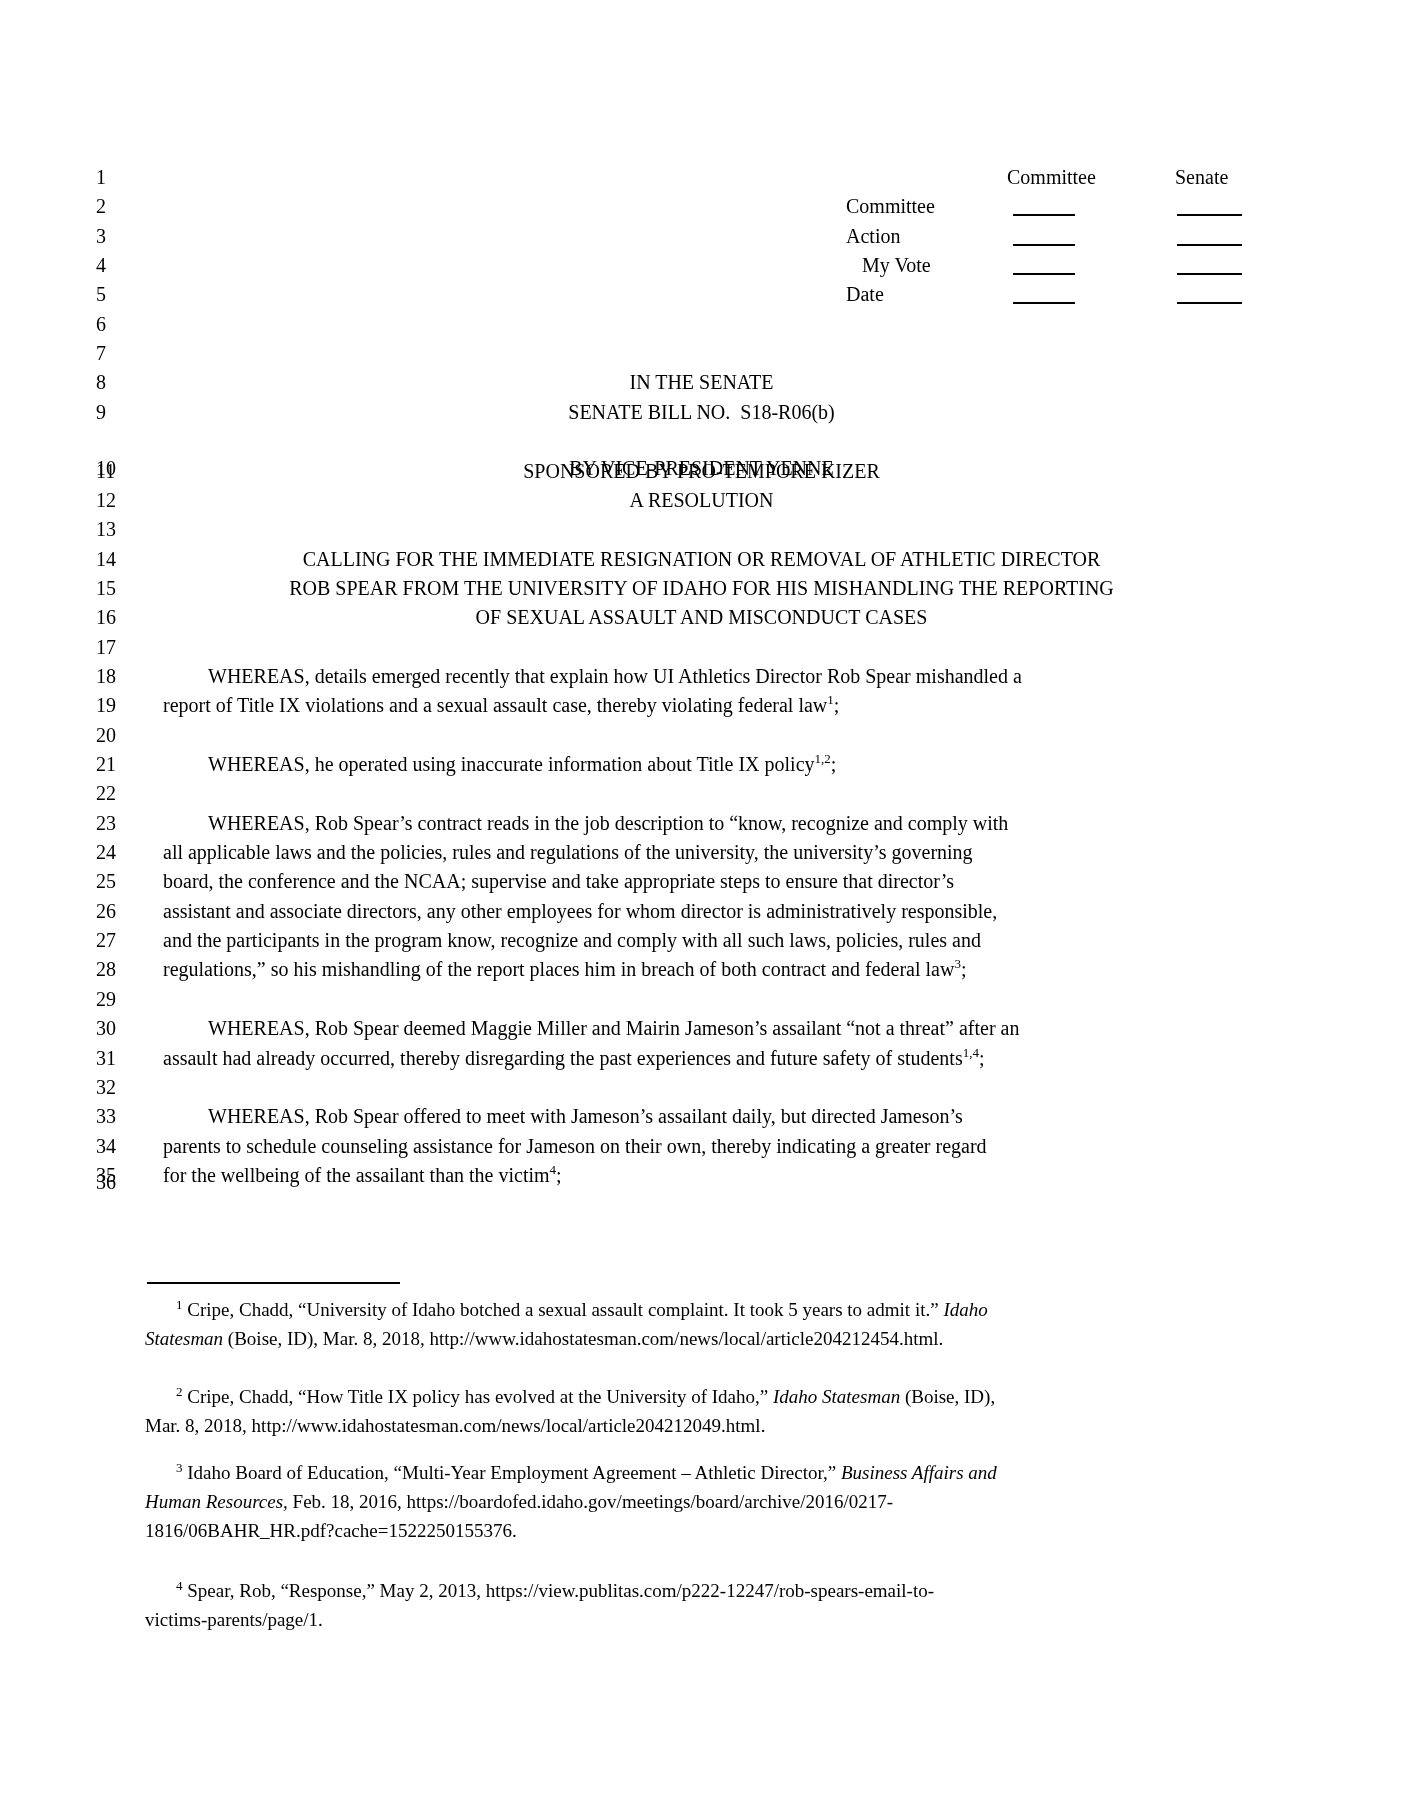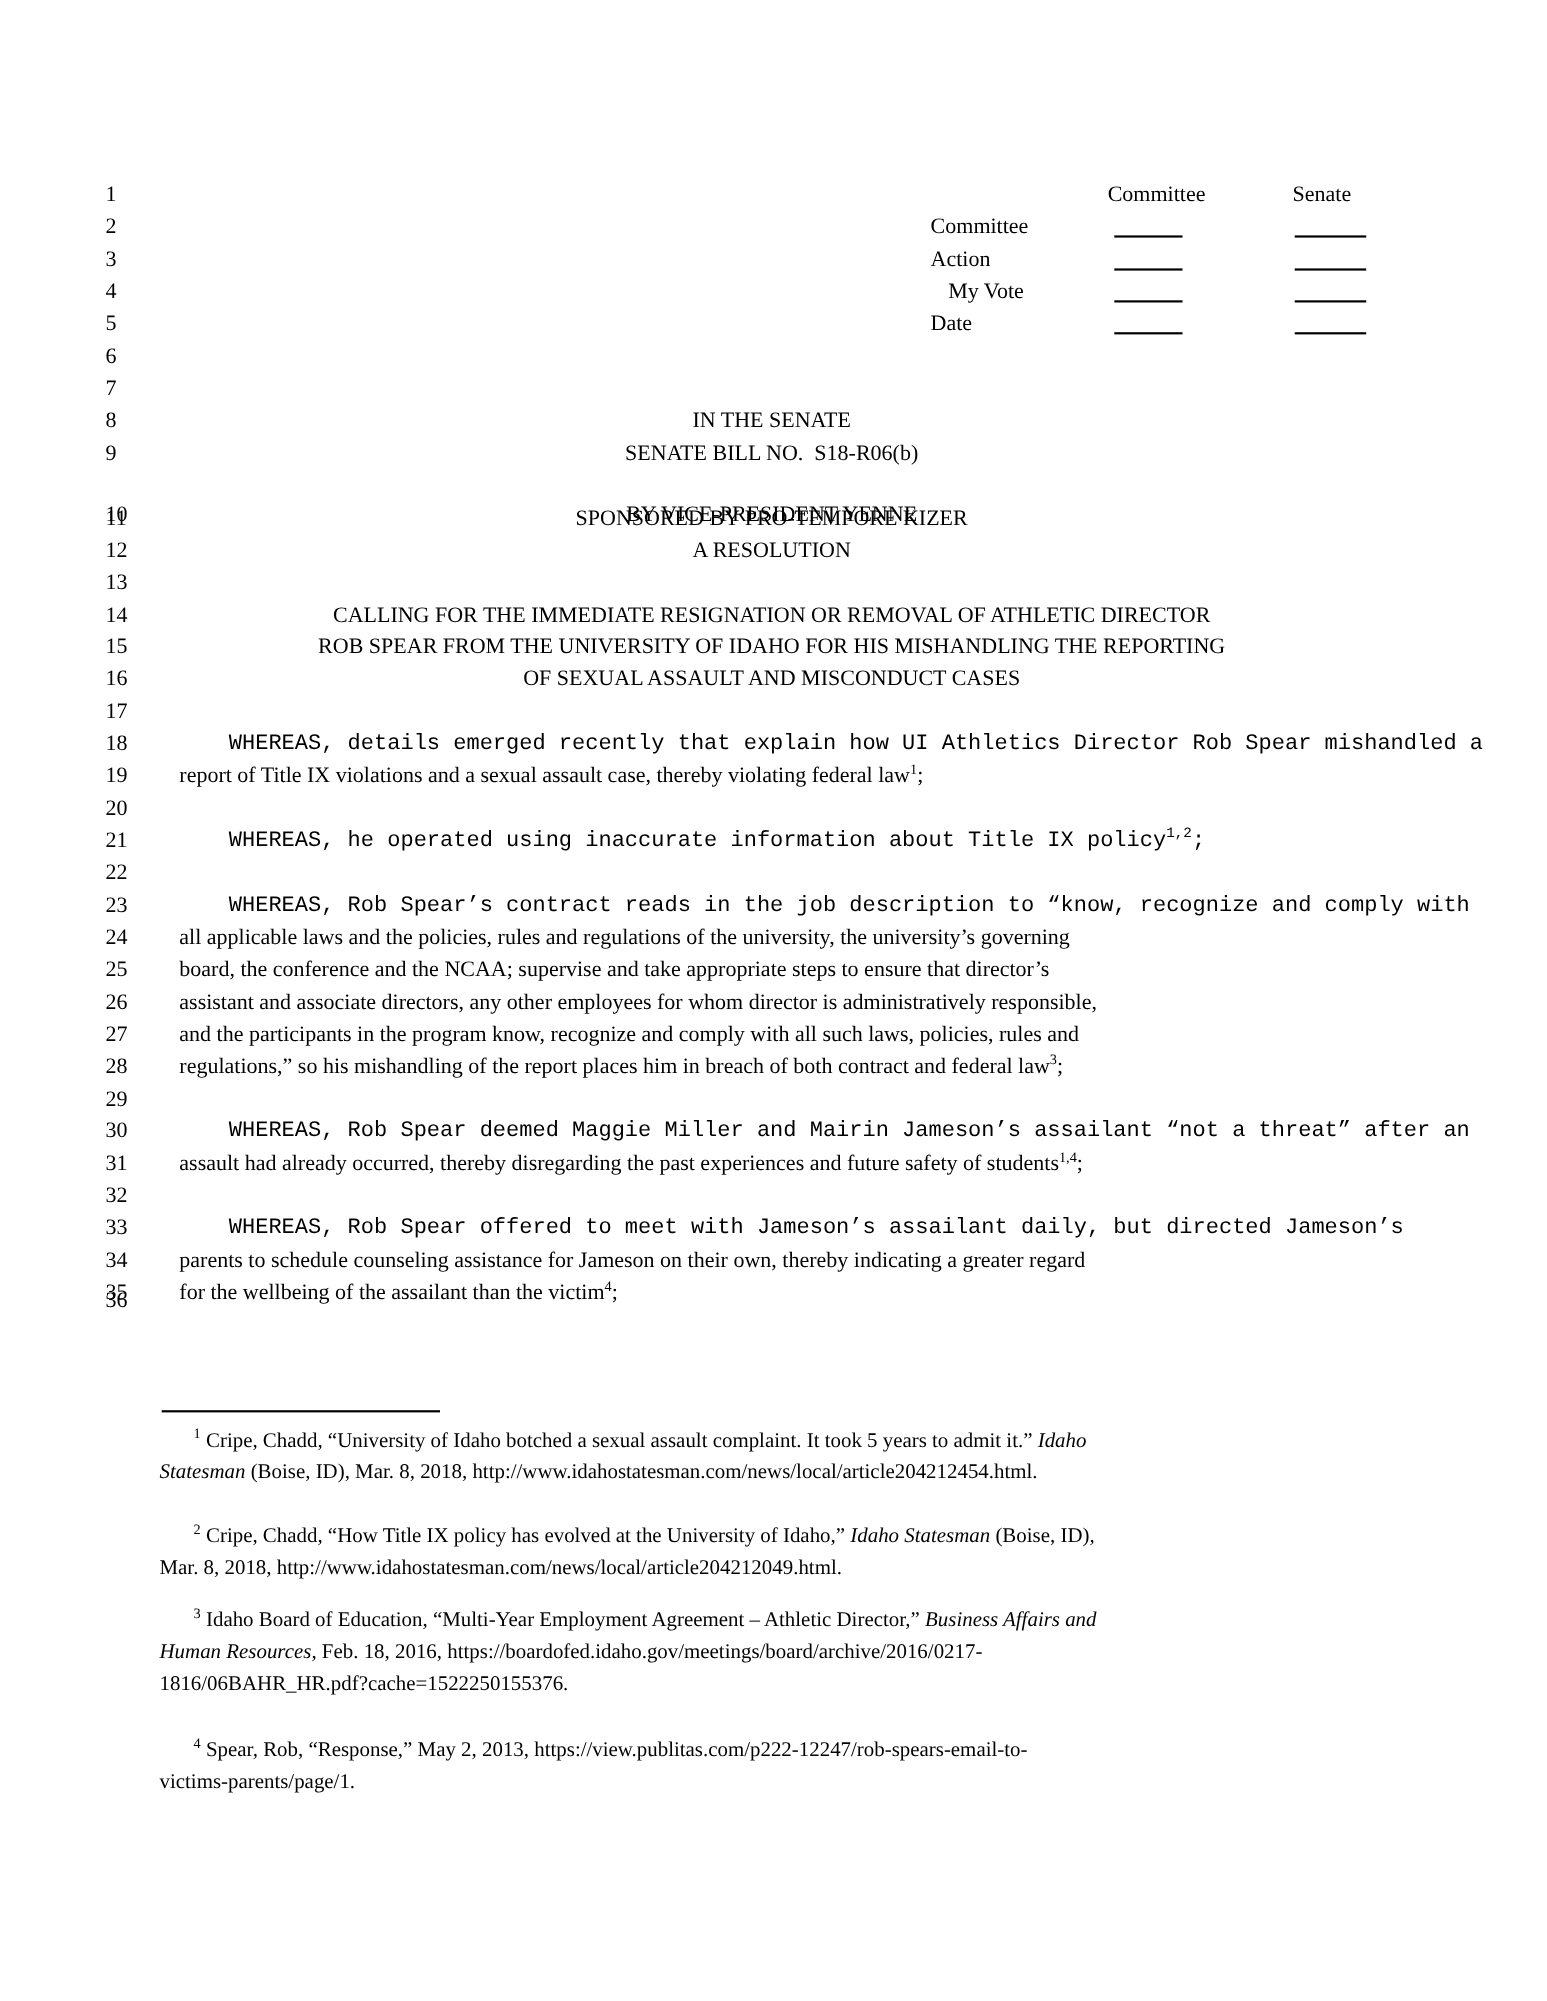--- a/index.html
+++ b/index.html
@@ -11,21 +11,21 @@
     font-family:"Liberation Serif","DejaVu Serif",serif;
     overflow:hidden;
   }
   .line {
     position:absolute; left:0; width:100%; height:30px;
     font-size:20px; line-height:29.35px; white-space:pre;
   }
   .ln { position:absolute; left:96px; }
   .ctext { position:absolute; left:163px; width:1077px; text-align:center; }
   .btext { position:absolute; left:163px; }
-  .indent { padding-left:45px;font-family:Liberation Mono, monospace; }
+  .indent { padding-left:45px; }
   .vh { position:absolute; }
   .vl { position:absolute; }
   .blank {
     position:absolute; top:3px; height:21px;
     border-bottom:2px solid #000;
     display:inline-block;
   }
   .sup { font-size:13px; vertical-align:super; line-height:0; }
   .it { font-style:italic; }
   .fnsep {

